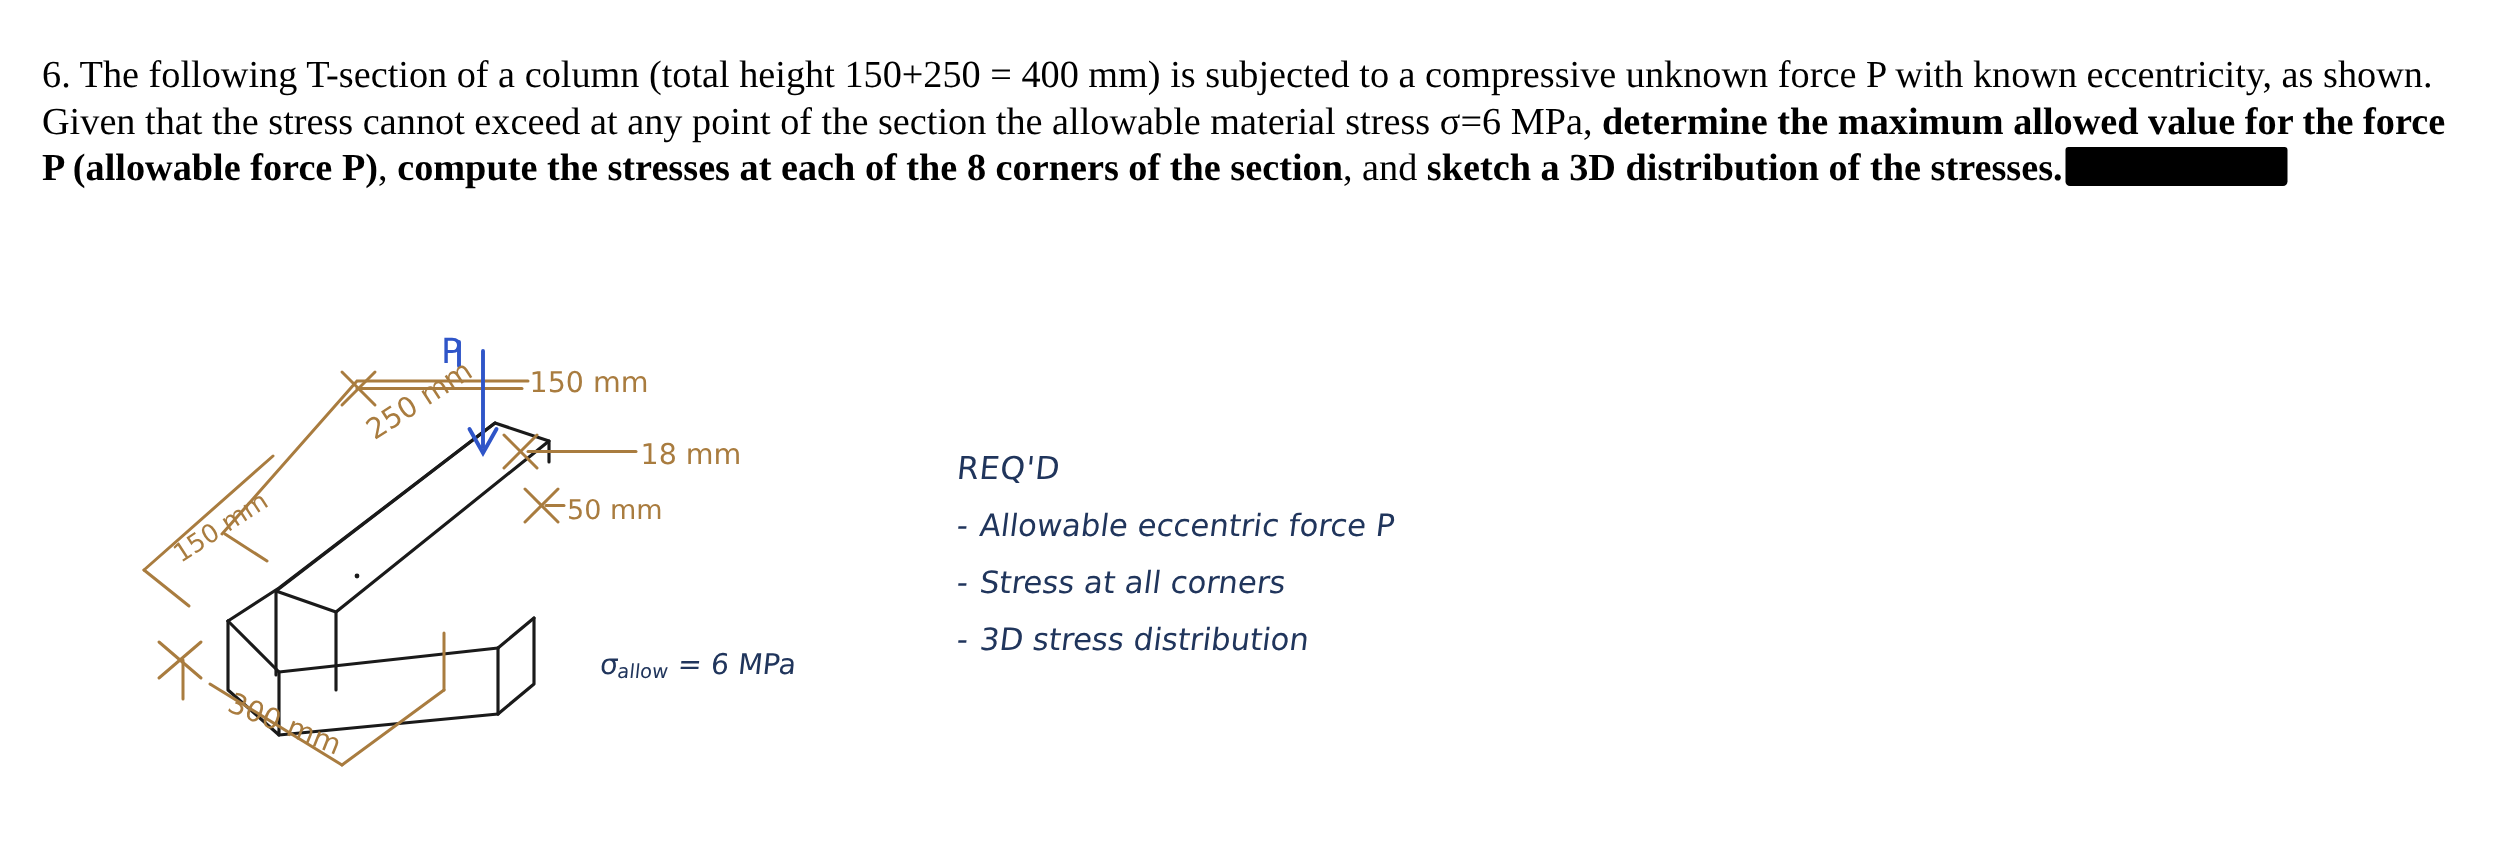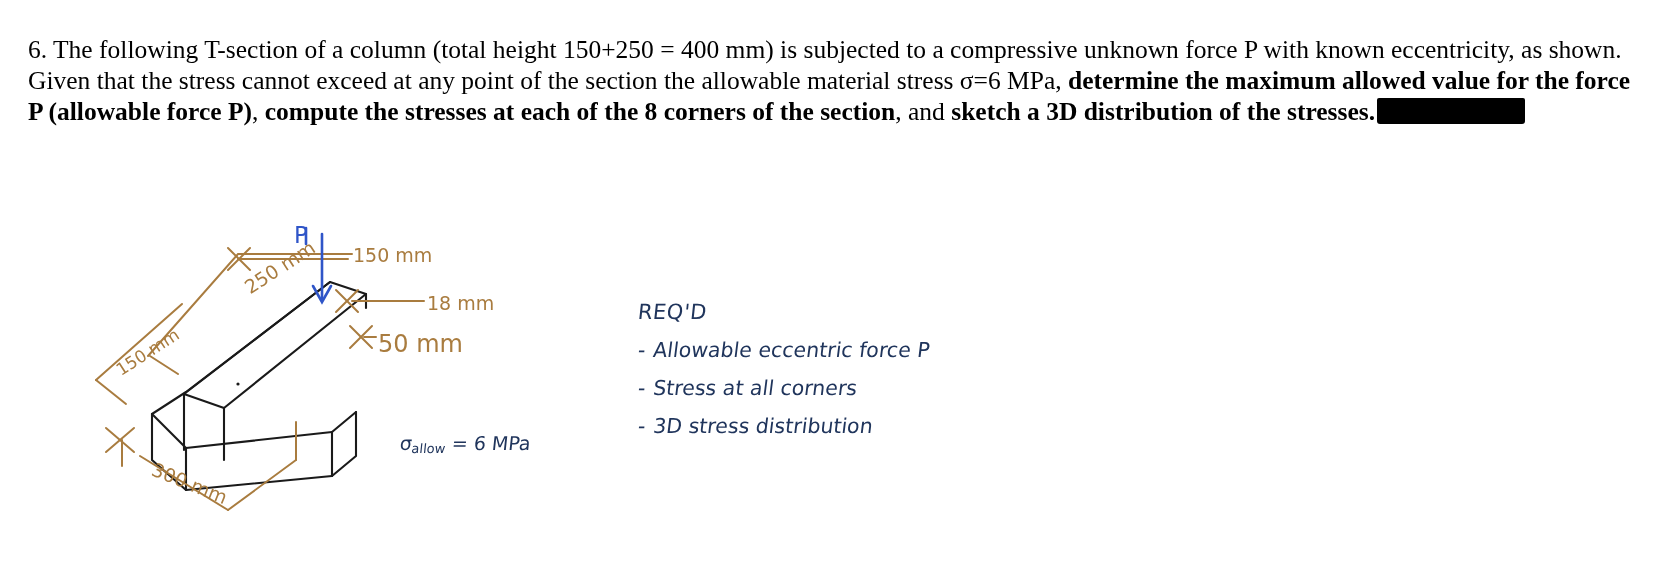--- a/index.html
+++ b/index.html
@@ -96,21 +96,21 @@
 
   
   .dimlbl {
     position: absolute;
     font-family: "DejaVu Sans", sans-serif;
     color: #a97c3f;
     white-space: nowrap;
   }
   #lbl-150mm-top { left: 353px; top: 84px; font-size: 19px; }
   #lbl-25mm      { left: 427px; top: 132px; font-size: 19px; }
-  #lbl-50mm      { left: 378px; top: 170px; font-size: 24px; }
+  #lbl-50mm      { left: 378px; top: 170px; font-size: 18px; }
   #lbl-250mm     { left: 240px; top: 96px;  font-size: 19px; transform: rotate(-33deg); }
   #lbl-150mm-l   { left: 112px; top: 182px; font-size: 17px; transform: rotate(-33deg); }
   #lbl-300mm     { left: 150px; top: 312px; font-size: 19px; transform: rotate(22deg); }
   #lbl-P         { left: 294px; top: 62px;  font-size: 23px; color: #2f55c8; font-family: "DejaVu Sans", sans-serif; }
 </style>
 </head>
 <body>
 
 <div id="page">
 

